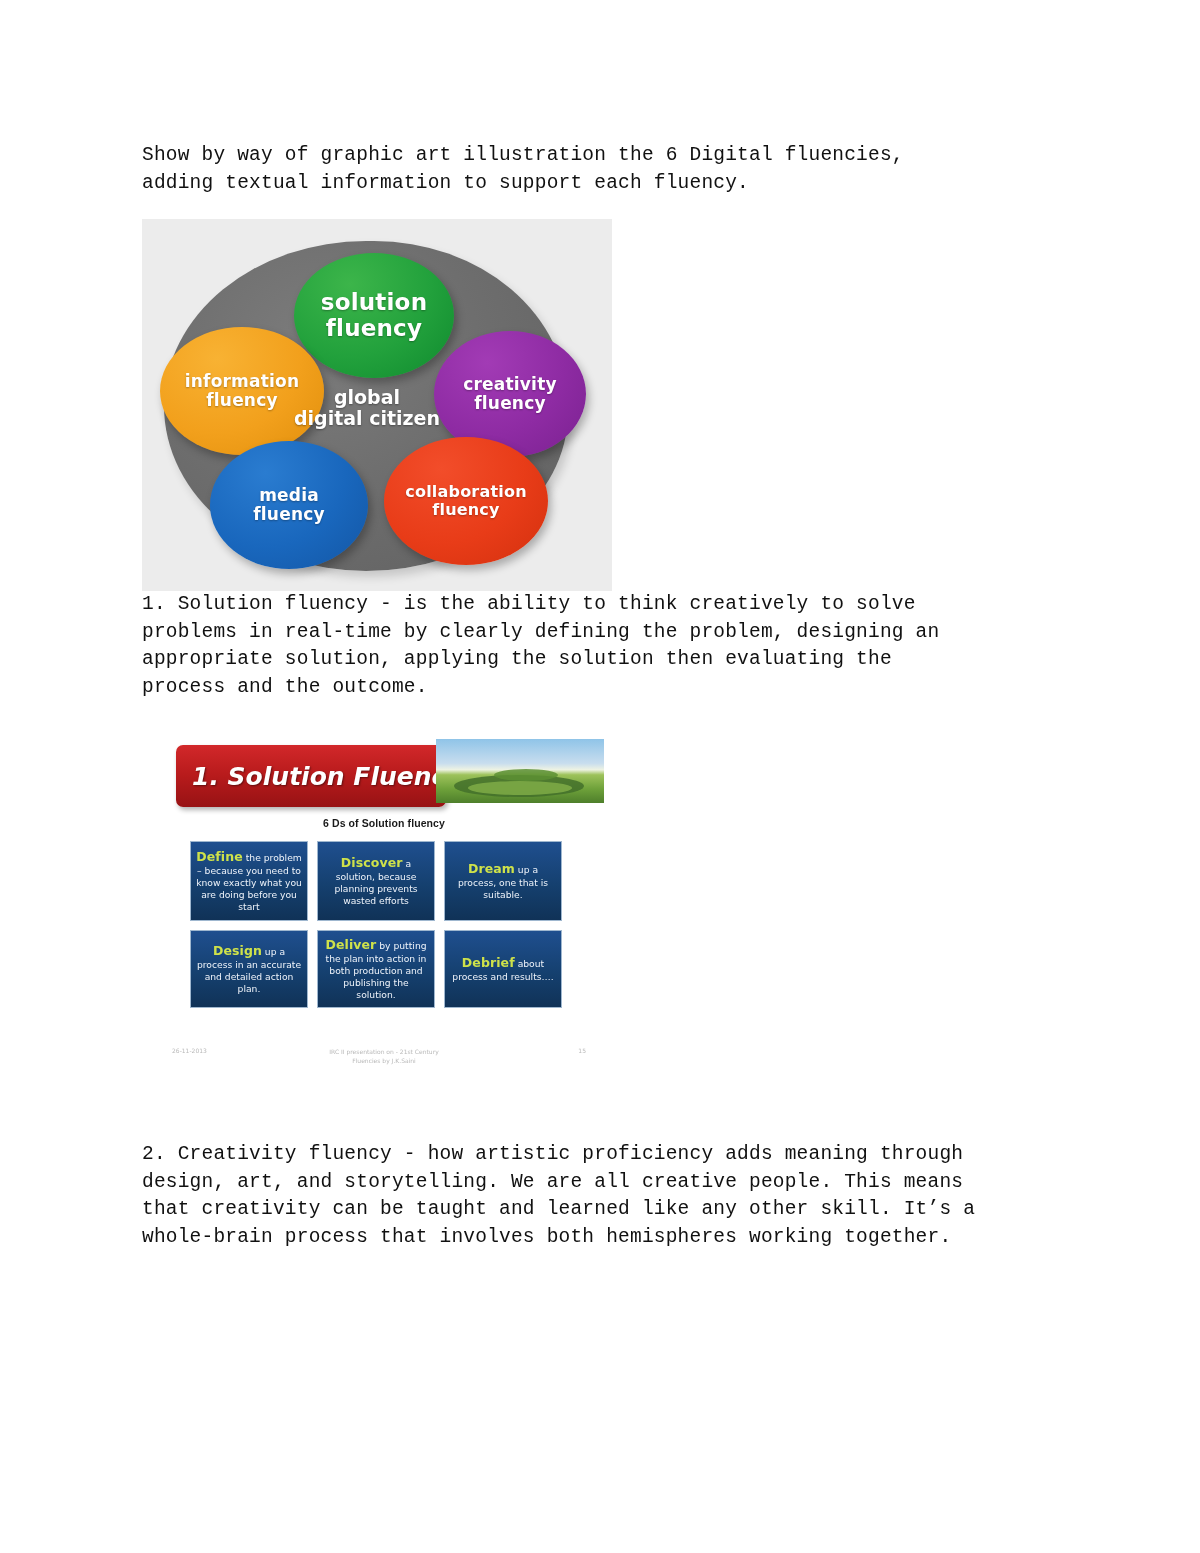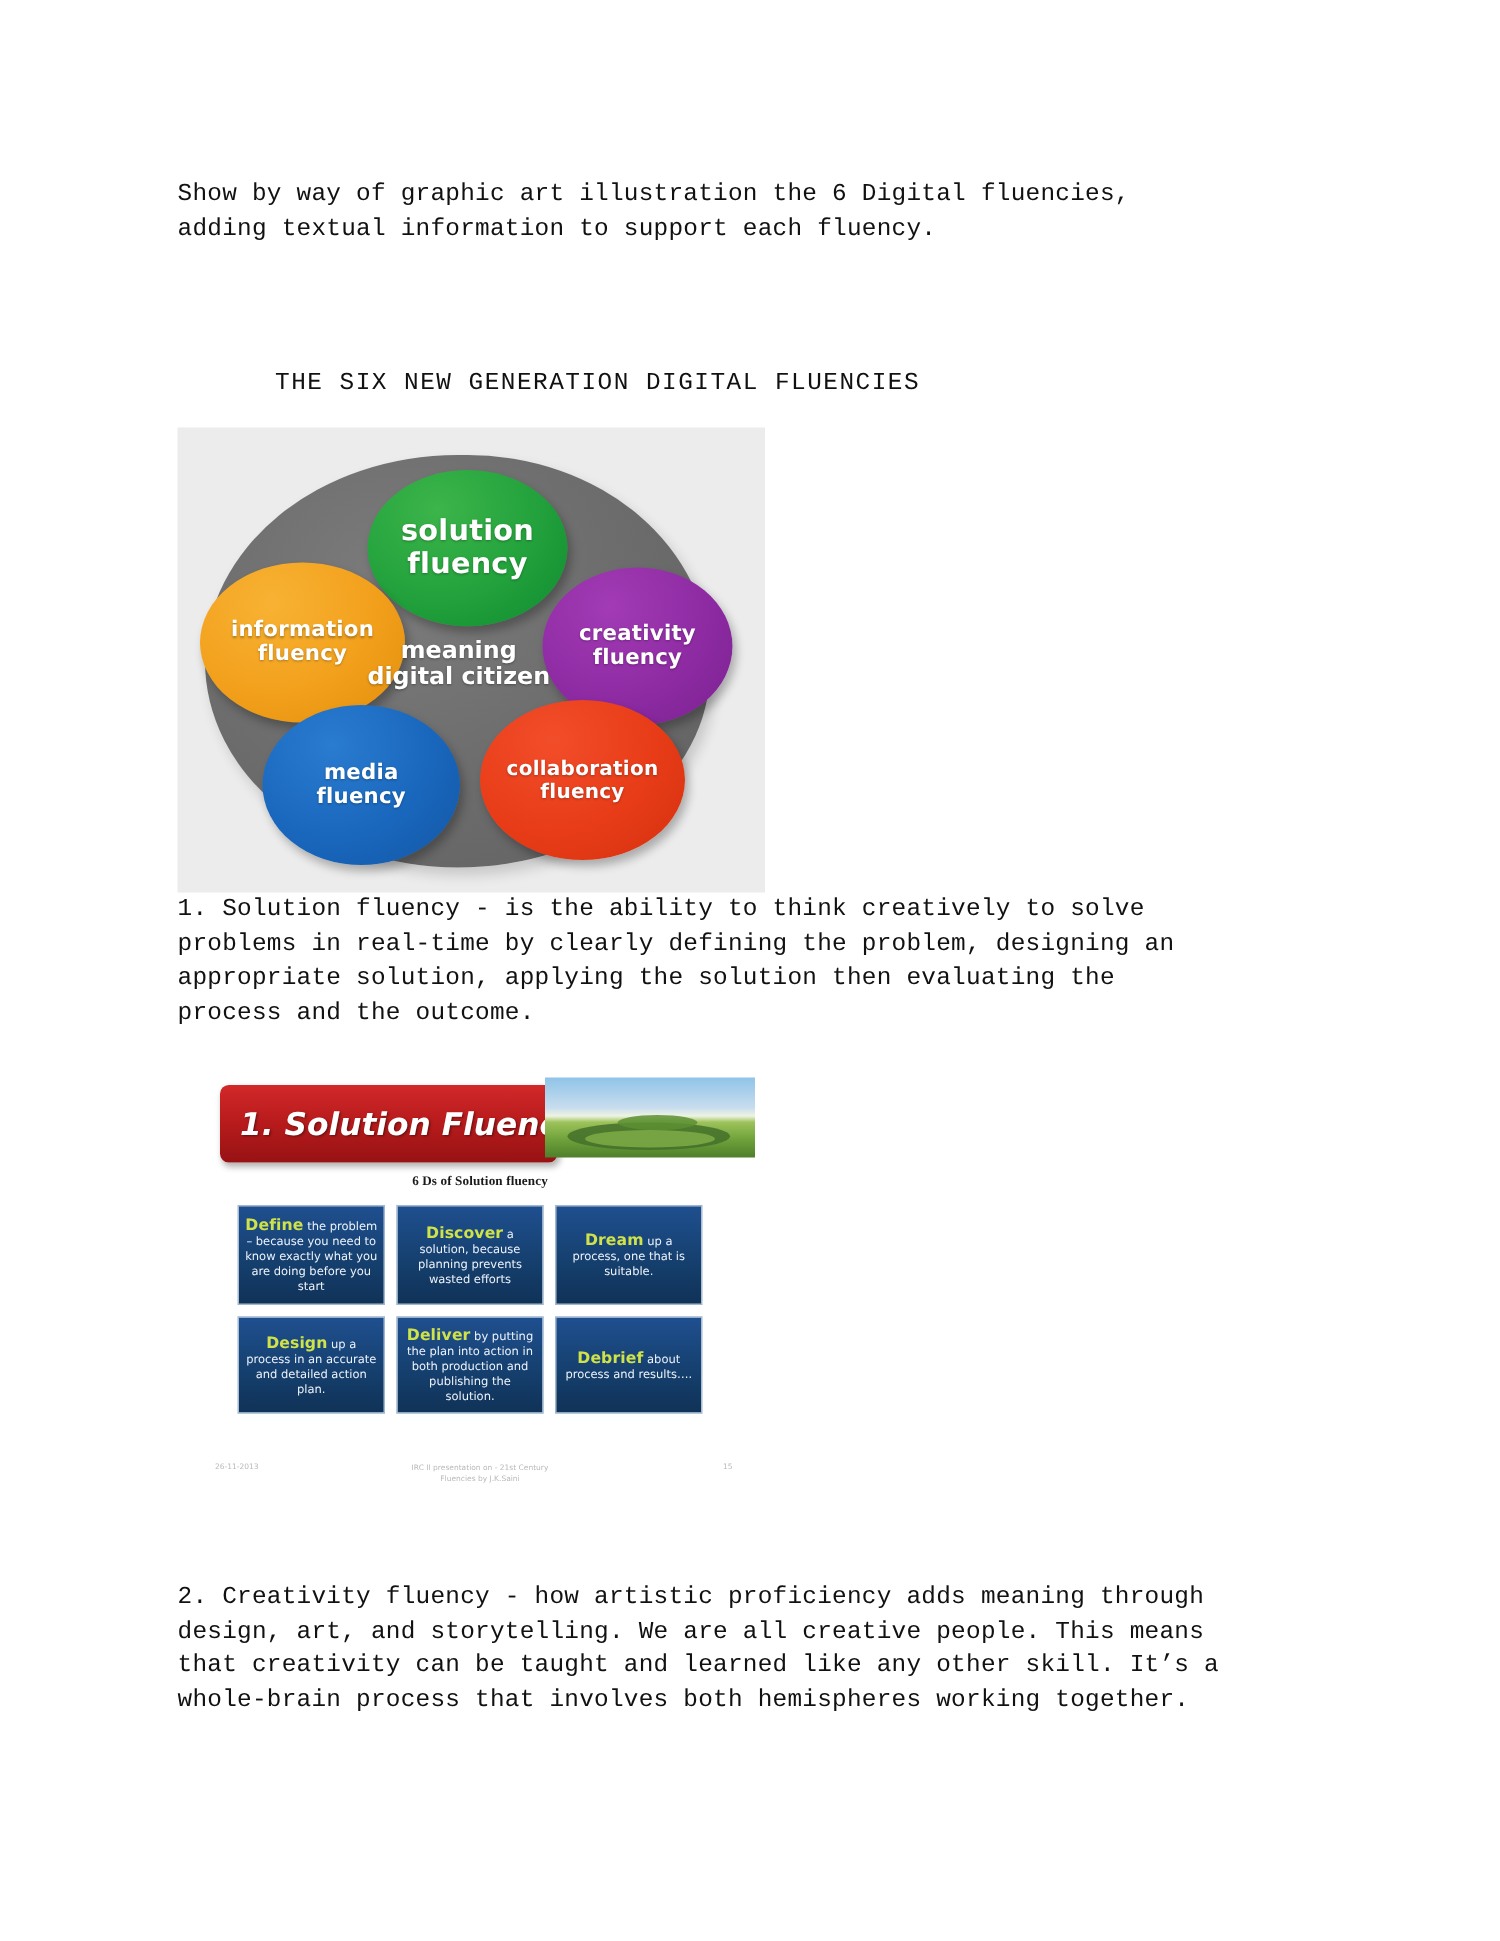--- a/index.html
+++ b/index.html
@@ -157,21 +157,21 @@
     opacity: 0.85;
   }
   .slide-photo .r1 { left: 18px; top: 36px; width: 130px; height: 22px; }
   .slide-photo .r2 { left: 32px; top: 42px; width: 104px; height: 14px; background:#7fab47; }
   .slide-photo .r3 { left: 58px; top: 30px; width: 64px; height: 12px; background:#5c8f33; }
   .slide-subtitle {
     position: absolute;
     left: 0; top: 88px;
     width: 440px;
     text-align: center;
-    font-family: Liberation Serif, serif;
+    font-family: Liberation Sans, sans-serif;
     font-weight: bold;
     font-size: 10.5px;
     color: #1a1a1a;
     letter-spacing: 0.1px;
   }
   .boxes-grid {
     position: absolute;
     left: 26px; top: 112px;
     width: 388px;
     display: grid;
@@ -217,21 +217,20 @@
   .para-2 { margin-top: 52px; }
 </style>
 </head>
 <body>
 
 <div class="page">
 
   <p class="para prompt-block">Show by way of graphic art illustration the 6 Digital fluencies,
 adding textual information to support each fluency.</p>
 
-  <div class="doc-title">THE SIX NEW GENERATION DIGITAL FLUENCIES</div>
 
   <div class="wheel-figure">
     <div class="wheel-blob"></div>
 
     <div class="bubble solution">
       <span>
         <span>solution</span>
         <span>fluency</span>
       </span>
     </div>
@@ -258,21 +257,21 @@
     </div>
 
     <div class="bubble collaboration">
       <span>
         <span>collaboration</span>
         <span>fluency</span>
       </span>
     </div>
 
     <div class="wheel-center">
-      <span>meaning</span>
+      <span>global</span>
       <span>digital citizen</span>
     </div>
   </div>
 
   <p class="para para-1">1. Solution fluency - is the ability to think creatively to solve
 problems in real-time by clearly defining the problem, designing an
 appropriate solution, applying the solution then evaluating the
 process and the outcome.</p>
 
   <div class="slide-figure">

